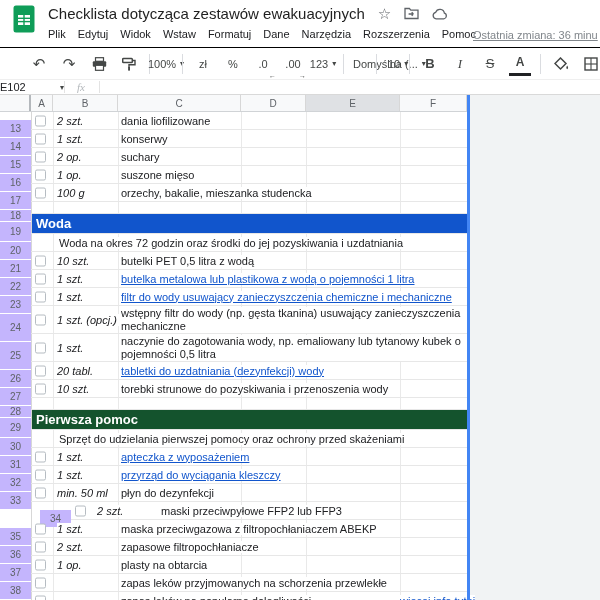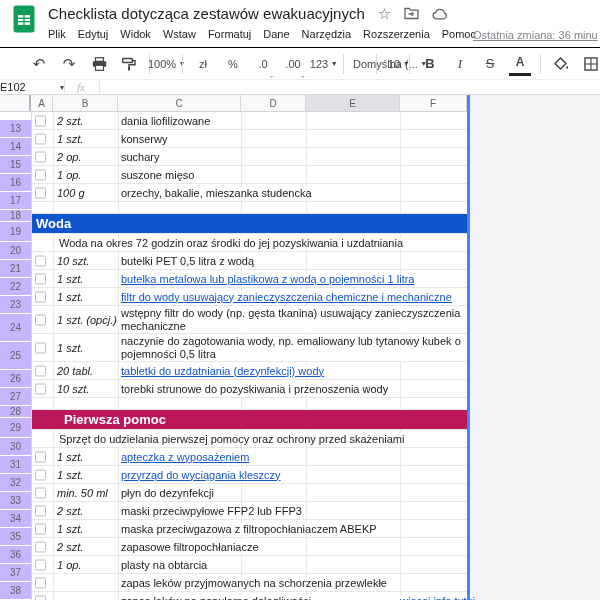--- a/index.html
+++ b/index.html
@@ -293,21 +293,21 @@
         <span class="rownum">27</span>
         <span class="cb"></span>
         <span class="qty">10 szt.</span>
         <span class="txt">torebki strunowe do pozyskiwania i przenoszenia wody</span>
       </div>
       <div class="row blank" style="height: 12px;">
         <span class="rownum">28</span>
       </div>
       <div class="row section" style="height: 20px;">
         <span class="rownum">29</span>
-        <div class="band" style="background: #be185d; padding-left: 28px;">
+        <div class="band" style="background: #14532d;">
           <span class="">Pierwsza pomoc</span>
         </div>
       </div>
       <div class="row note" style="height: 18px;">
         <span class="rownum">30</span>
         <span class="note-txt">Sprzęt do udzielania pierwszej pomocy oraz ochrony przed skażeniami</span>
       </div>
       <div class="row item" style="height: 18px;">
         <span class="rownum">31</span>
         <span class="cb"></span>
@@ -319,21 +319,21 @@
         <span class="cb"></span>
         <span class="qty">1 szt.</span>
         <span class="txt lnk">przyrząd do wyciągania kleszczy</span>
       </div>
       <div class="row item" style="height: 18px;">
         <span class="rownum">33</span>
         <span class="cb"></span>
         <span class="qty">min. 50 ml</span>
         <span class="txt">płyn do dezynfekcji</span>
       </div>
-      <div class="row item" style="height: 18px;">
+      <div class="row item" style="height: 18px; margin-left: 40px;">
         <span class="rownum">34</span>
         <span class="cb"></span>
         <span class="qty">2 szt.</span>
         <span class="txt">maski przeciwpyłowe FFP2 lub FFP3</span>
       </div>
       <div class="row item" style="height: 18px;">
         <span class="rownum">35</span>
         <span class="cb"></span>
         <span class="qty">1 szt.</span>
         <span class="txt">maska przeciwgazowa z filtropochłaniaczem ABEKP</span>

